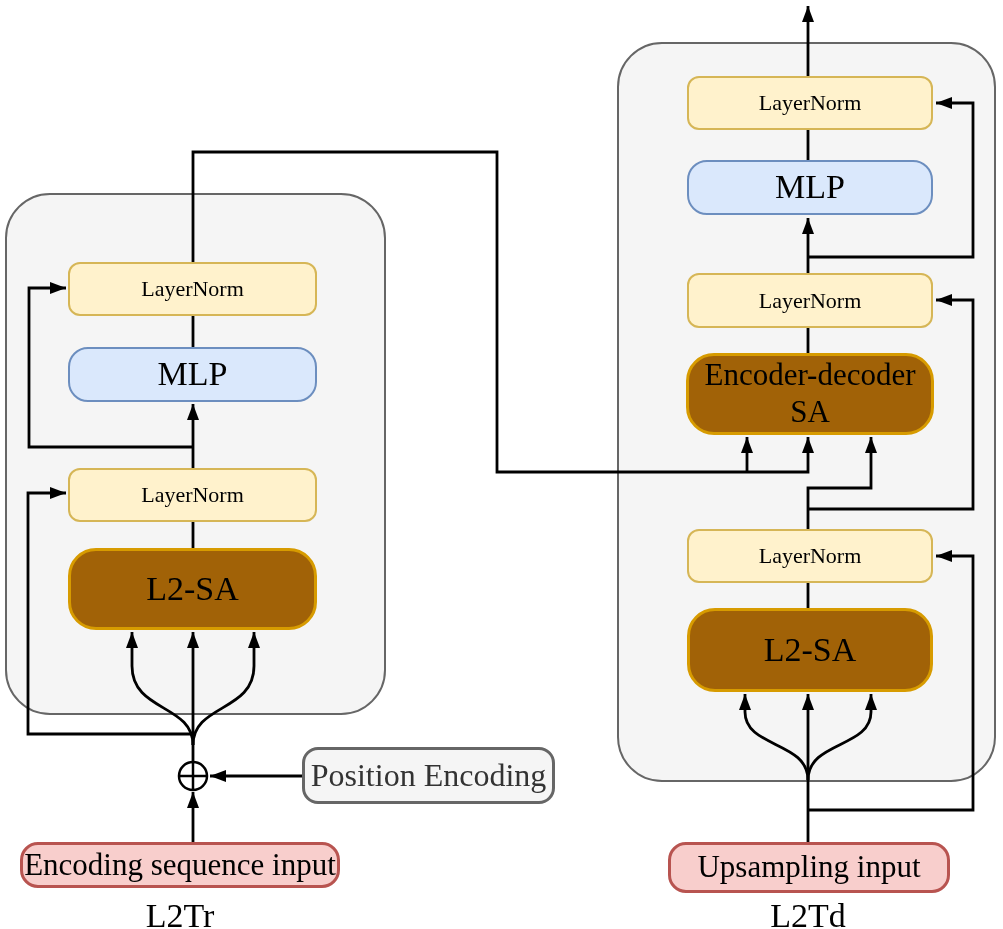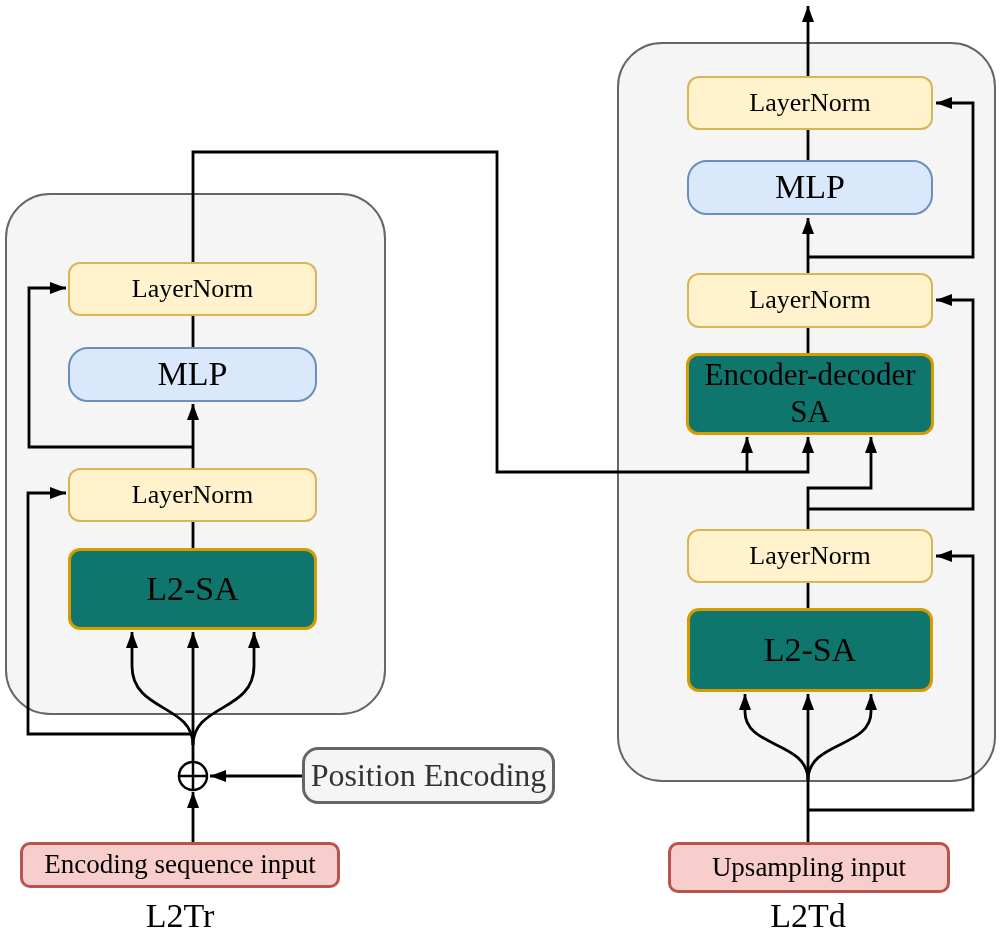--- a/index.html
+++ b/index.html
@@ -10,24 +10,24 @@
   .panel {
     position:absolute; box-sizing:border-box;
     background:#f5f5f5; border:2.5px solid #666666; border-radius:45px;
   }
   .box {
     position:absolute; box-sizing:border-box;
     display:flex; align-items:center; justify-content:center;
     text-align:center; color:#000000; line-height:1.18;
     white-space:pre-line;
   }
-  .yellow { background:#fff2cc; border:2.5px solid #d6b656; border-radius:12px; font-size:26px; }
+  .yellow { background:#fff2cc; border:2.5px solid #d6b656; border-radius:12px; font-size:22px; }
   .blue   { background:#dae8fc; border:2.5px solid #6c8ebf; border-radius:20px; font-size:34px; }
-  .orange { background:#0f766e; border:3px solid #d79b00; border-radius:12px; font-size:34px; }
-  .pink   { background:#f8cecc; border:3px solid #b85450; border-radius:10px; font-size:27px; }
+  .orange { background:#a16207; border:3px solid #d79b00; border-radius:28px; font-size:34px; }
+  .pink   { background:#f8cecc; border:3px solid #b85450; border-radius:18px; font-size:31px; }
   .gray   { background:#f5f5f5; border:3px solid #666666; border-radius:16px; font-size:32px; color:#333333; }
   .panel-label {
     position:absolute; width:200px; text-align:center;
     font-size:34px; color:#000000;
   }
   #wires { position:absolute; left:0; top:0; z-index:2; }
   .panel { z-index:1; }
   .box, .panel-label { z-index:3; }
   .wire { stroke:#000000; stroke-width:2.8; fill:none; }
   .thin { stroke:#000000; stroke-width:2.5; fill:none; }

